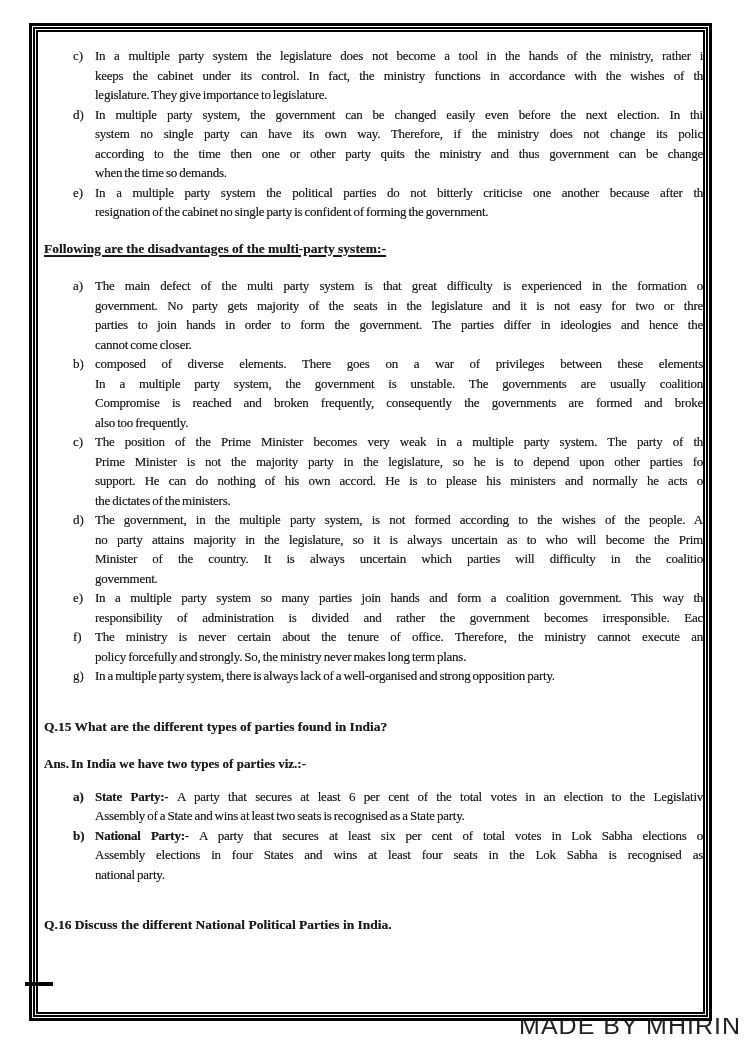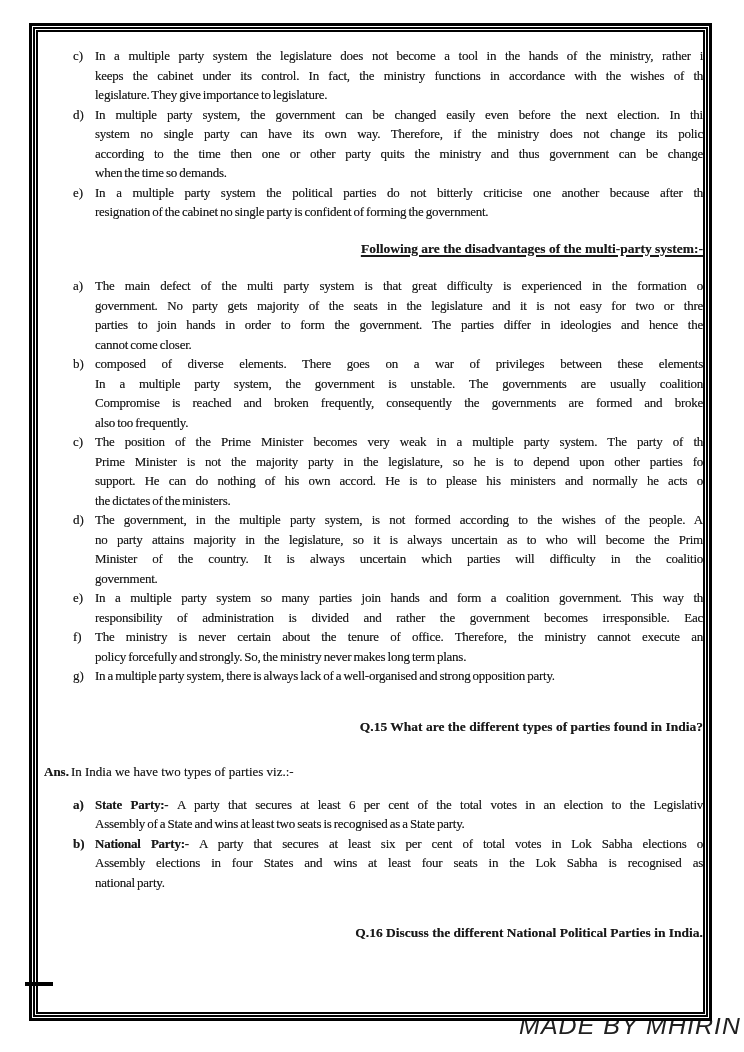--- a/index.html
+++ b/index.html
@@ -22,34 +22,34 @@
     text-shadow:0 0 0.4px rgba(0,0,0,0.5);
   }
   .li { position:relative; padding-left:56px; }
   .marker { position:absolute; left:34px; top:0; }
   .boldmarks .marker { font-weight:bold; }
   .line {
     text-align:justify; letter-spacing:-0.25px; word-spacing:-0.8px;
     max-height:19.5px; overflow:hidden;
   }
   .line.j { text-align-last:justify; }
-  .heading { font-weight:bold; margin:0; font-size:13.5px; line-height:19.5px;text-align:right; }
+  .heading { font-weight:bold; margin:0; font-size:13.5px; line-height:19.5px; }
   .underlined {
     margin:17px 0 0 5px;
     text-decoration:underline; text-decoration-thickness:1.5px; text-underline-offset:2px;
   }
   .qh { margin:31px 0 0 5px; }
-  .ans { margin:26px 0 0 5px; }
+  .ans { margin:18px 0 0 5px;font-weight:bold; }
   .ansb { margin-right:2px; }
   .listgap { margin-top:18px; }
   .listgap2 { margin-top:13px; }
   
   .tick { position:absolute; left:25px; top:982px; width:28px; height:4px; background:#000; z-index:4; }
   .watermark-clip {
-    position:absolute; right:3px; top:1018px; height:22px; overflow:hidden; z-index:2;font-style:italic;
+    position:absolute; right:3px; top:1018px; height:22px; overflow:hidden; z-index:2;
   }
   .wm {
     display:block; margin-top:-7px;
     font-family:"Liberation Sans", sans-serif; font-size:25px; font-weight:400;
     letter-spacing:1px; color:#202020; transform:scaleY(0.98); transform-origin:top;
   }
 </style>
 </head>
 <body>
 

